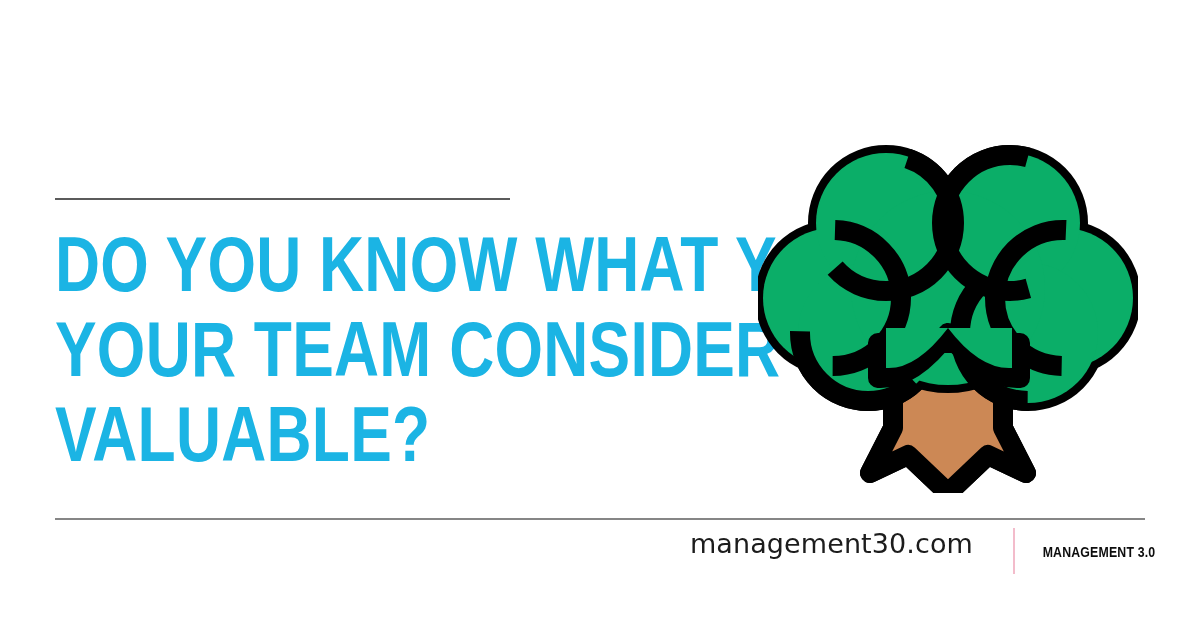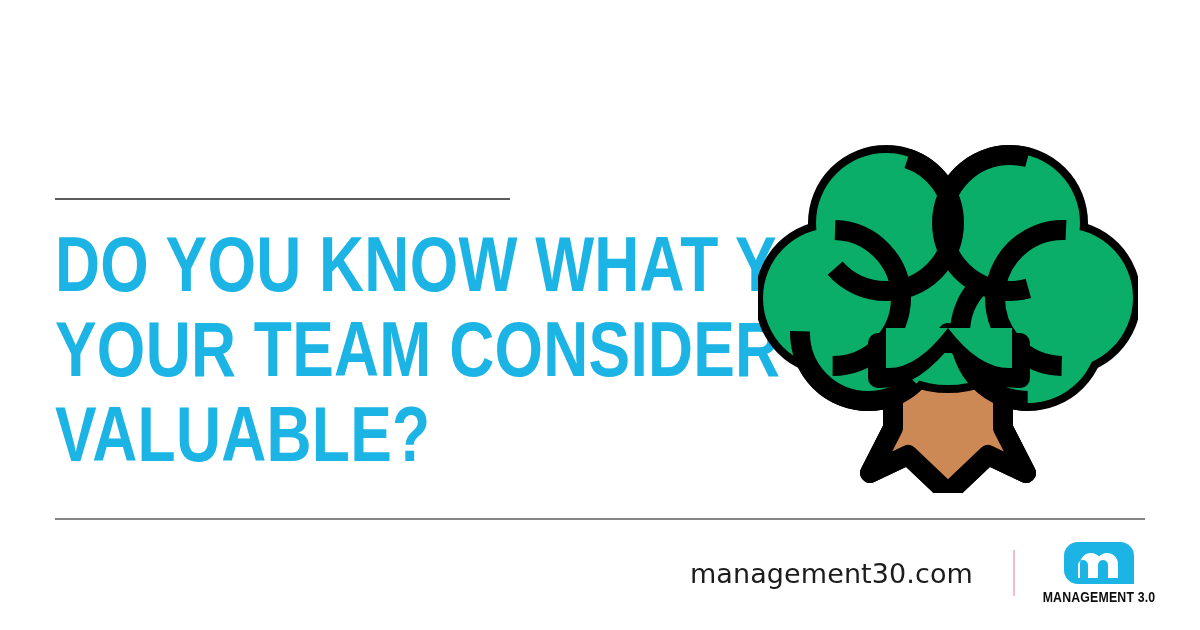--- a/index.html
+++ b/index.html
@@ -93,21 +93,21 @@
     background: #868686;
   }
 
   .footer {
     position: absolute;
     left: 55px;
     top: 528px;
     width: 1090px;
     height: 90px;
     display: flex;
-    align-items: center;
+    align-items: flex-start;
     justify-content: flex-end;
   }
 
   .site-url {
     font-family: "DejaVu Sans", sans-serif;
     font-weight: 400;
     font-size: 27px;
     letter-spacing: 0.1px;
     color: #1c1c1c;
     white-space: nowrap;
@@ -116,21 +116,21 @@
   .footer-divider {
     width: 2px;
     height: 46px;
     background: #F3BCCB;
     margin: 0 38px 0 40px;
     flex: 0 0 auto;
   }
 
   .brand {
     display: flex;
-    flex-direction: column;
+    flex-direction: row;
     align-items: center;
     justify-content: center;
     width: 92px;
   }
 
   .brand-mark {
     width: 70px;
     height: 42px;
     position: relative;
   }

